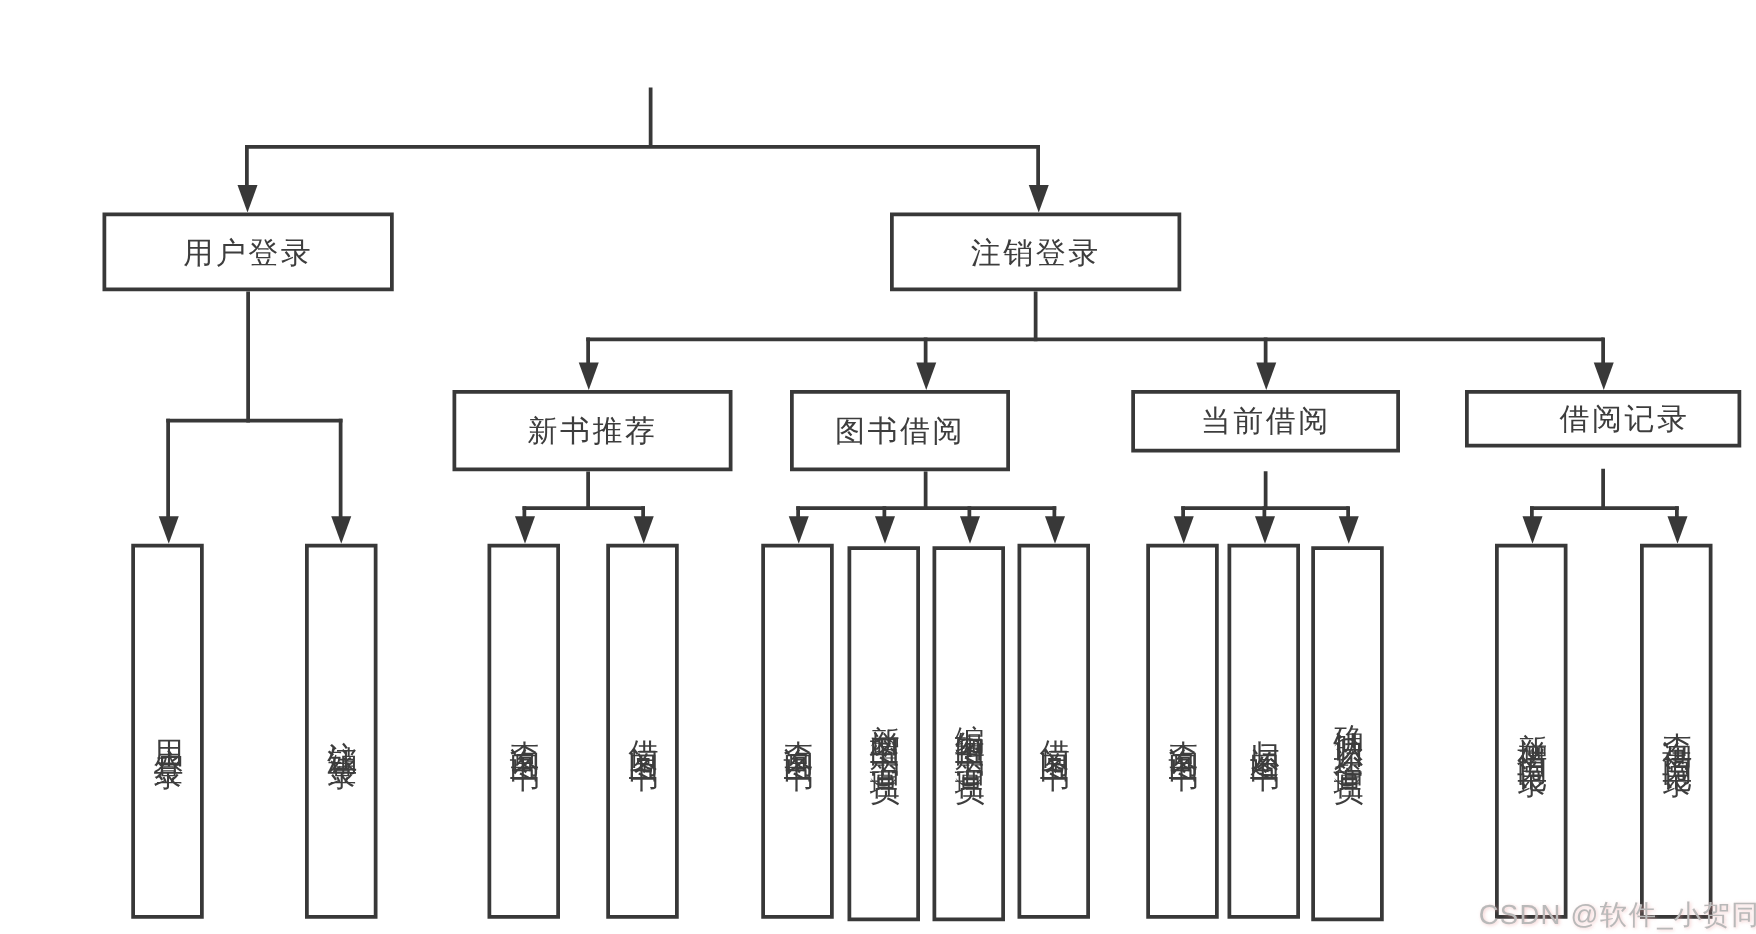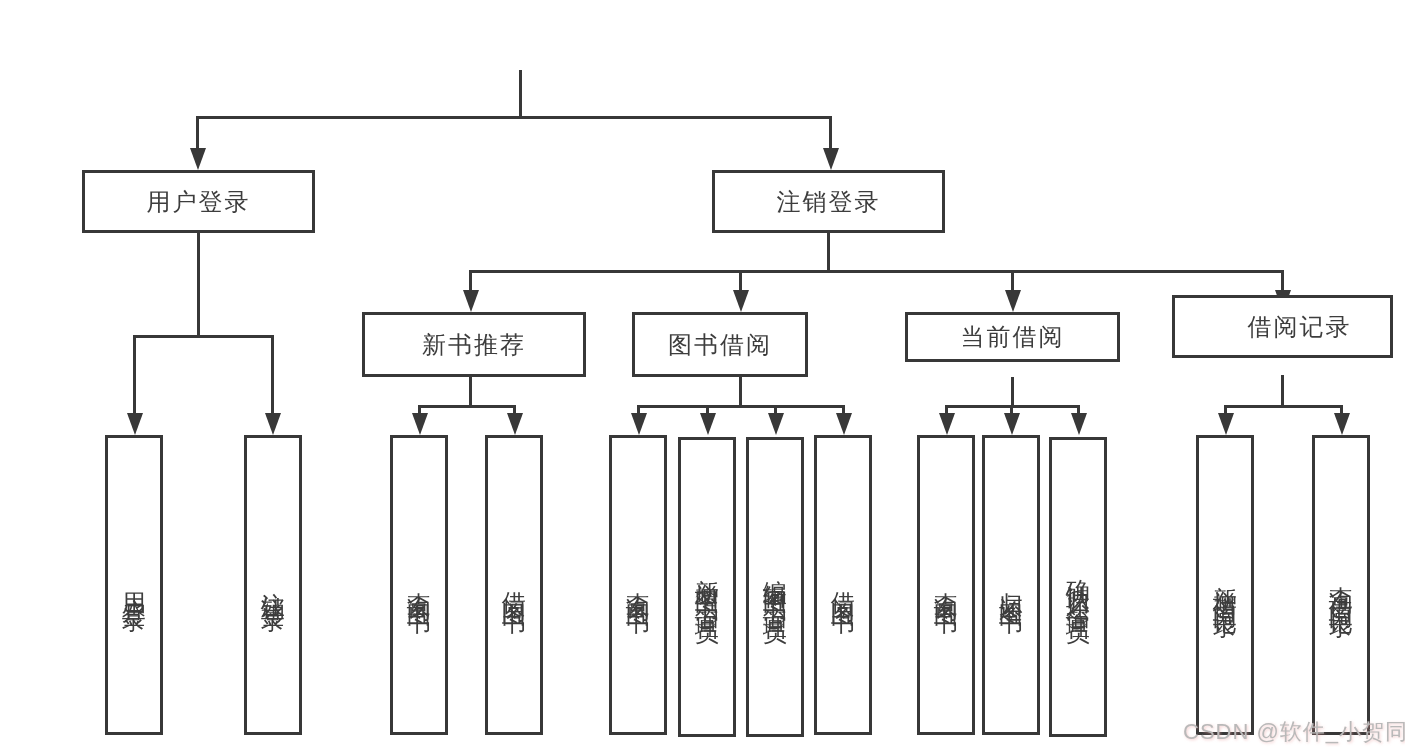--- a/index.html
+++ b/index.html
@@ -75,21 +75,21 @@
   <div class="box" style="left:82px; top:170px; width:233px; height:63px;">用户登录</div>
 
   <div class="box" style="left:712px; top:170px; width:233px; height:63px;">注销登录</div>
 
   <div class="box" style="left:362px; top:312px; width:224px; height:65px;">新书推荐</div>
 
   <div class="box" style="left:632px; top:312px; width:176px; height:65px;">图书借阅</div>
 
   <div class="box" style="left:905px; top:312px; width:215px; height:50px;">当前借阅</div>
 
-  <div class="box" style="left:1172px; top:295px; width:221px; height:63px;padding-left:34px;">借阅记录</div>
+  <div class="box" style="left:1172px; top:312px; width:221px; height:46px;padding-left:34px;">借阅记录</div>
 
   <div class="box leaf" style="left:105px; top:435px; width:58px; height:300px;">
     <span class="vtext">用户登录</span>
   </div>
   <div class="box leaf" style="left:244px; top:435px; width:58px; height:300px;">
     <span class="vtext">注销登录</span>
   </div>
 
   <div class="box leaf" style="left:390px; top:435px; width:58px; height:300px;">
     <span class="vtext">查询图书</span>

